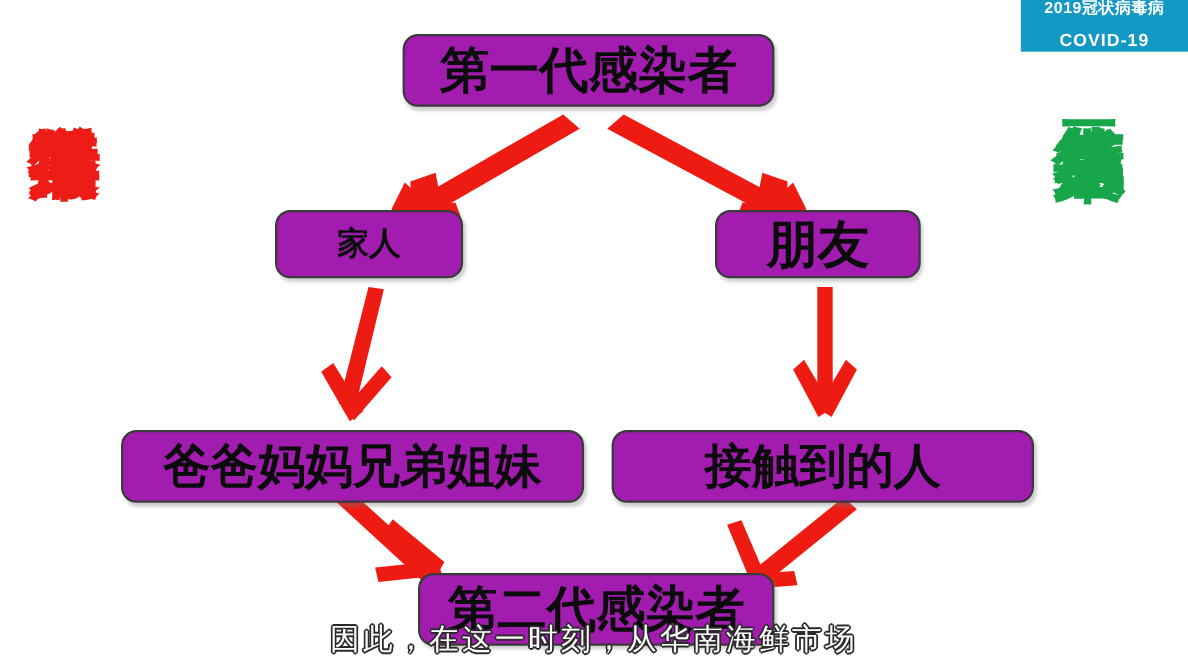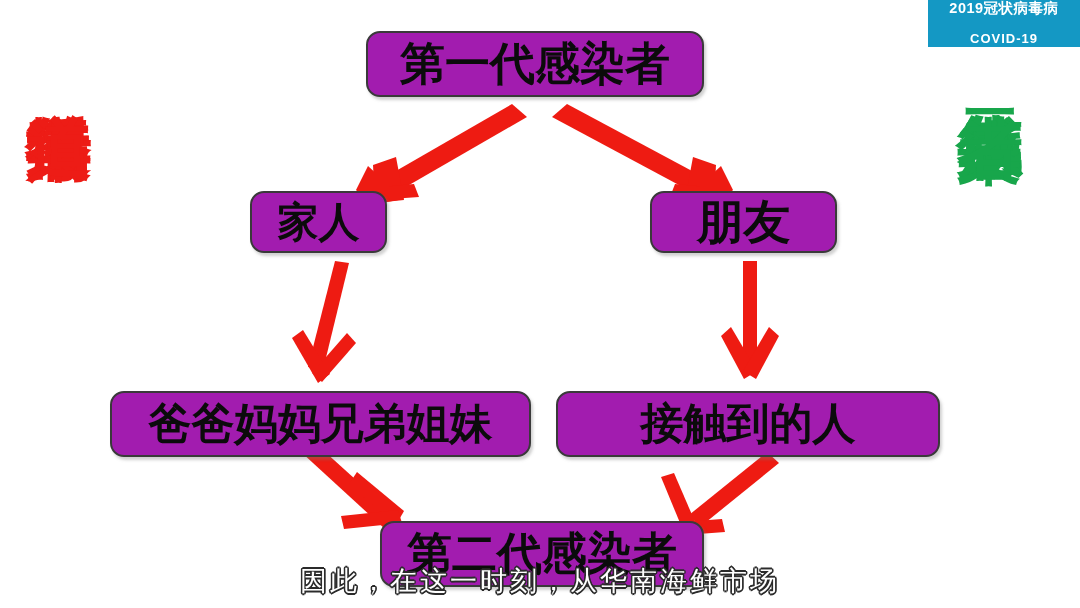--- a/index.html
+++ b/index.html
@@ -29,21 +29,21 @@
     color: #ffffff;
     display: flex;
     flex-direction: column;
     align-items: center;
     justify-content: space-between;
     line-height: 1.12;
     font-weight: bold;
     letter-spacing: 0.5px;
   }
   .covid-badge .line1 { font-size: 14.5px; }
-  .covid-badge .line2 { font-size: 13px; letter-spacing: 1px; }
+  .covid-badge .line2 { font-size: 16px; letter-spacing: 1px; }
 
   
   .vlabel {
     position: absolute;
     writing-mode: vertical-rl;
     text-orientation: upright;
     font-weight: bold;
     line-height: 1.0;
     white-space: nowrap;
     letter-spacing: 0px;
@@ -70,21 +70,21 @@
     border-radius: 14px;
     display: flex;
     align-items: center;
     justify-content: center;
     color: #0b0b0b;
     font-weight: bold;
     white-space: nowrap;
     box-shadow: 2px 3px 3px rgba(120,120,120,0.35);
   }
   .node-gen1  { left: 366px; top: 31px;  width: 338px; height: 66px;  font-size: 45px; }
-  .node-family{ left: 250px; top: 191px; width: 137px; height: 62px;  font-size: 41px; }
+  .node-family{ left: 250px; top: 191px; width: 171px; height: 62px;  font-size: 29px; }
   .node-friend{ left: 650px; top: 191px; width: 187px; height: 62px;  font-size: 47px; }
   .node-parents{left: 110px; top: 391px; width: 421px; height: 66px;  font-size: 43px; }
   .node-contacts{left: 556px;top: 391px; width: 384px; height: 66px;  font-size: 43px; }
   .node-gen2  { left: 380px; top: 521px; width: 324px; height: 66px;  font-size: 45px; }
 
   
   #arrows {
     position: absolute;
     left: 0; top: 0;
     width: 1080px;

